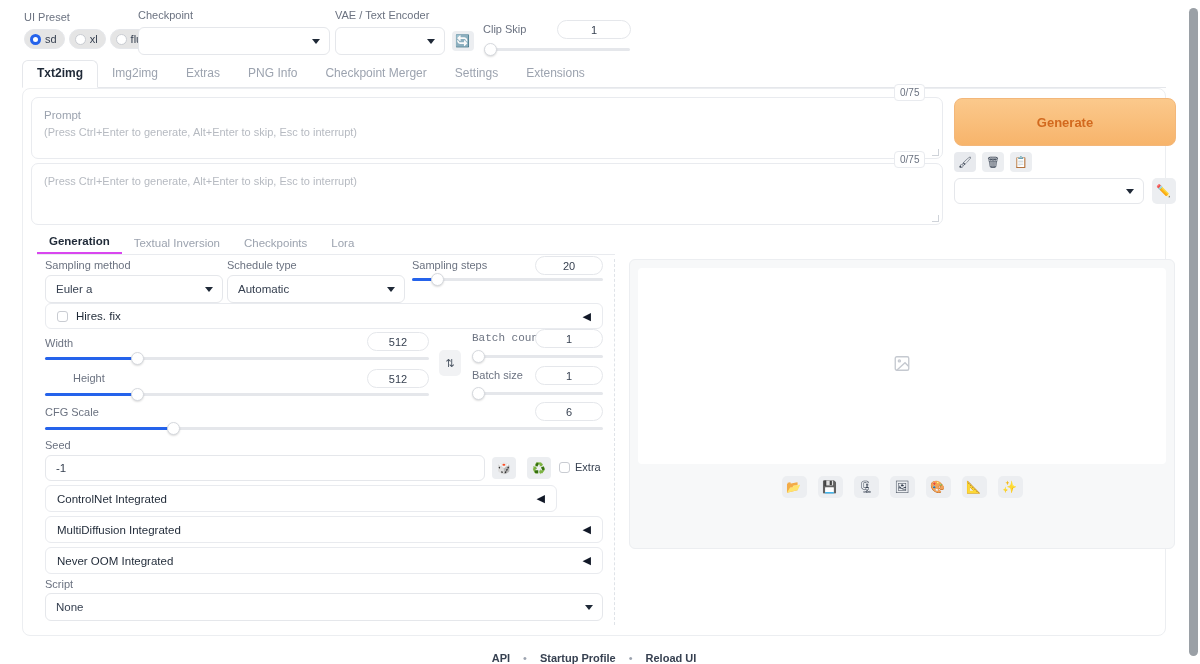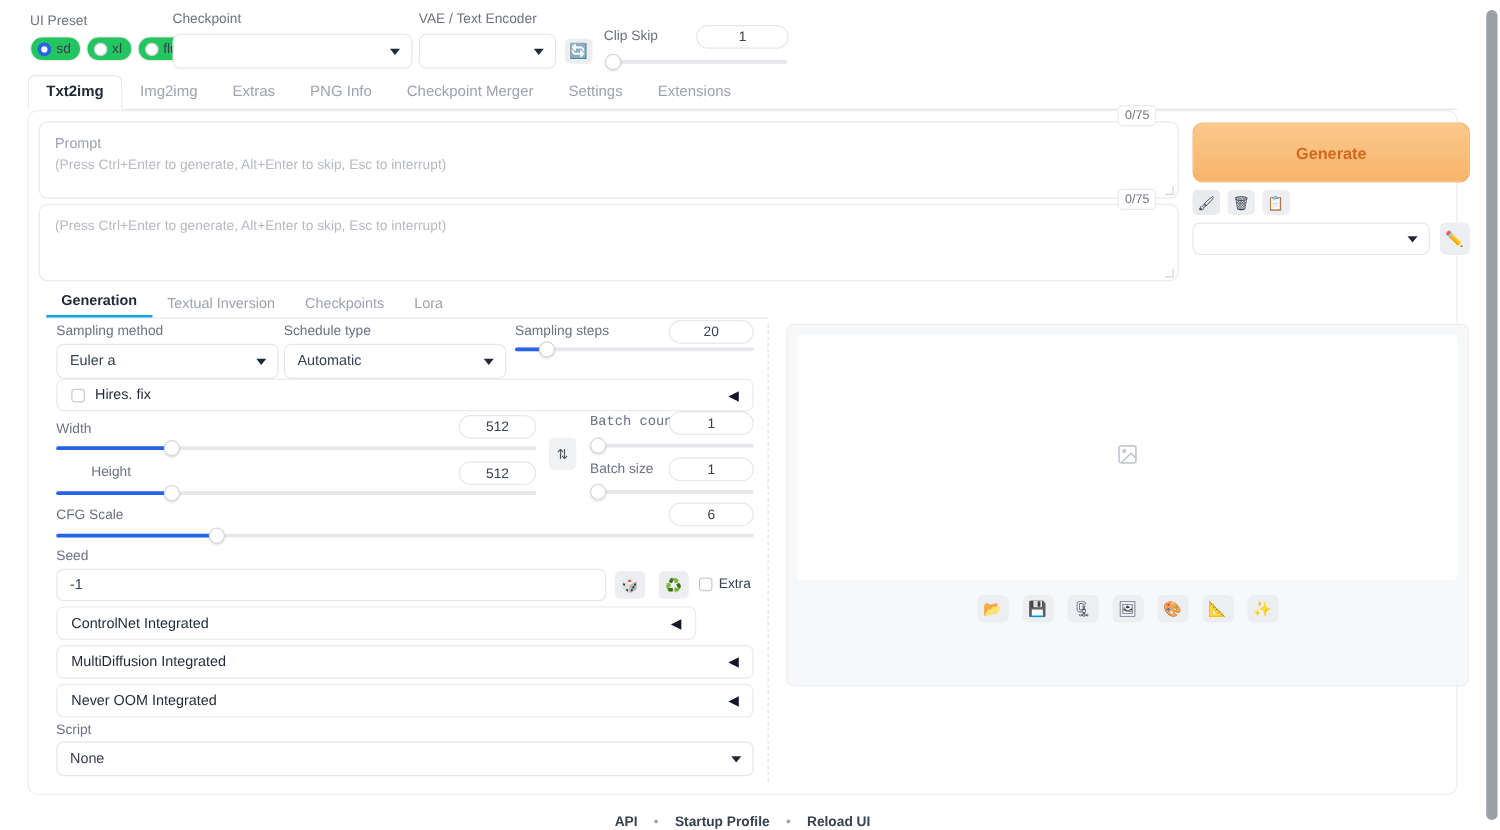--- a/index.html
+++ b/index.html
@@ -16,21 +16,21 @@
 
   
   .topbar { position:absolute; left:0; top:0; width:1188px; height:60px; }
   .field-label { font-size:11px; color:#6b7280; line-height:14px; }
 
   .uipreset { position:absolute; left:24px; top:10px; width:100px; }
   .radio-group { display:flex; gap:4px; margin-top:5px; }
   .radio-pill {
     display:flex; align-items:center; gap:4px;
     border:1px solid #e5e7eb; border-radius:14px;
-    padding:3px 7px 3px 5px; background:#22c55e; cursor:pointer;
+    padding:3px 7px 3px 5px; background:#e5e5e5; cursor:pointer;
   }
   .radio-dot { width:11px; height:11px; border-radius:50%; border:1px solid #c9ccd2; background:#fff; flex:none; }
   .radio-dot.on { border:3px solid #2563eb; background:#fff; }
   .radio-pill span { font-size:11px; color:#374151; }
 
   .ckpt { position:absolute; left:138px; top:8px; width:192px; }
   .vae  { position:absolute; left:335px; top:8px; width:110px; }
   .dropdown {
     position:relative; height:28px; border:1px solid #e5e7eb; border-radius:6px;
     background:#fff; display:flex; align-items:center; padding:0 24px 0 10px;
@@ -100,21 +100,21 @@
   .styles-row { position:absolute; left:931px; top:89px; width:222px; display:flex; gap:8px; align-items:center; }
   .styles-dd { position:relative; flex:1; height:26px; border:1px solid #e5e7eb; border-radius:6px; background:#fff; cursor:pointer; }
   .styles-dd .caret { margin-top:-2px; }
   .pencil-btn { width:24px; height:26px; border-radius:5px; background:#eceef1;
                 display:flex; align-items:center; justify-content:center; cursor:pointer; font-size:12px; }
 
   
   .inner-tabs { position:absolute; left:14px; top:142px; width:578px; height:24px;
                 border-bottom:1px solid #e9ebef; display:flex; align-items:flex-end; }
   .itab { padding:3px 12px 5px 12px; font-size:11.5px; color:#9ca3af; cursor:pointer; }
-  .itab.active { color:#1f2937; font-weight:bold; border-bottom:2px solid #0ea5e9; }
+  .itab.active { color:#1f2937; font-weight:bold; border-bottom:2px solid #d946ef; }
 
   
   .settings { position:absolute; left:14px; top:170px; width:578px; height:366px;
               border-right:1px dashed #dfe3e8; padding-right:4px; }
   .lbl { font-size:11px; color:#6b7280; }
   .sel-box { position:relative; height:28px; border:1px solid #e5e7eb; border-radius:6px;
              background:#fff; display:flex; align-items:center; padding:0 24px 0 10px;
              font-size:11.5px; color:#374151; cursor:pointer; }
 
   .acc-row { height:26px; border:1px solid #e9ebef; border-radius:6px; background:#fff;

